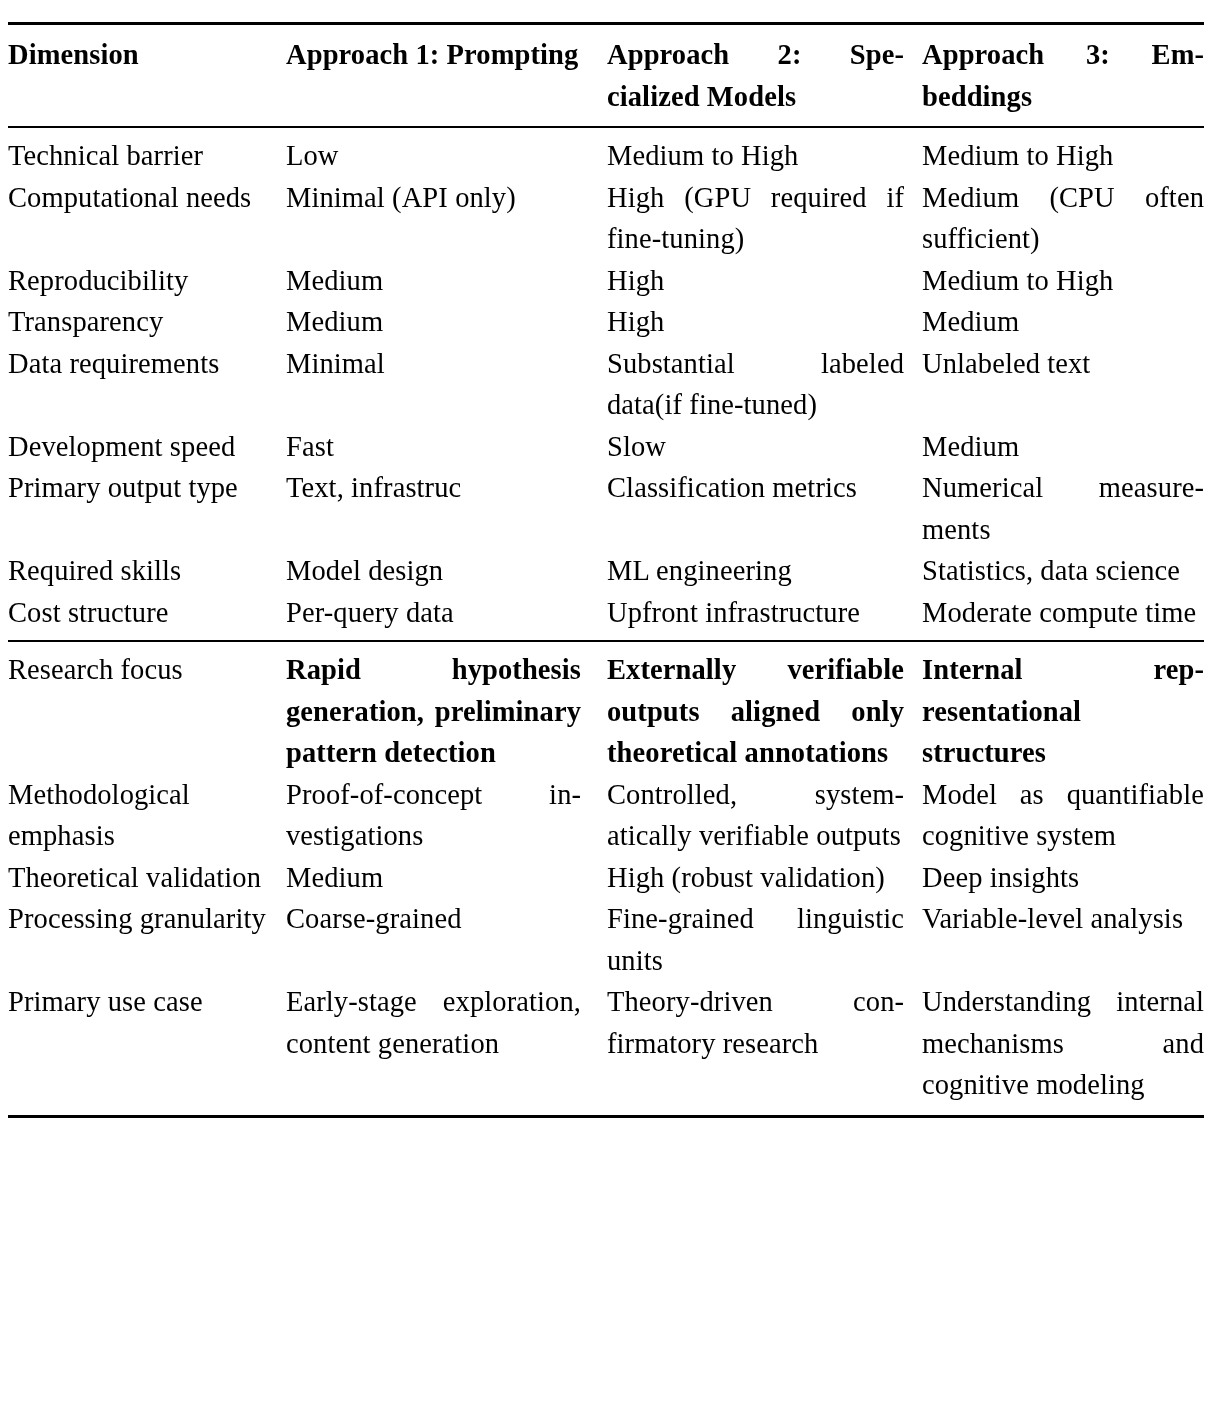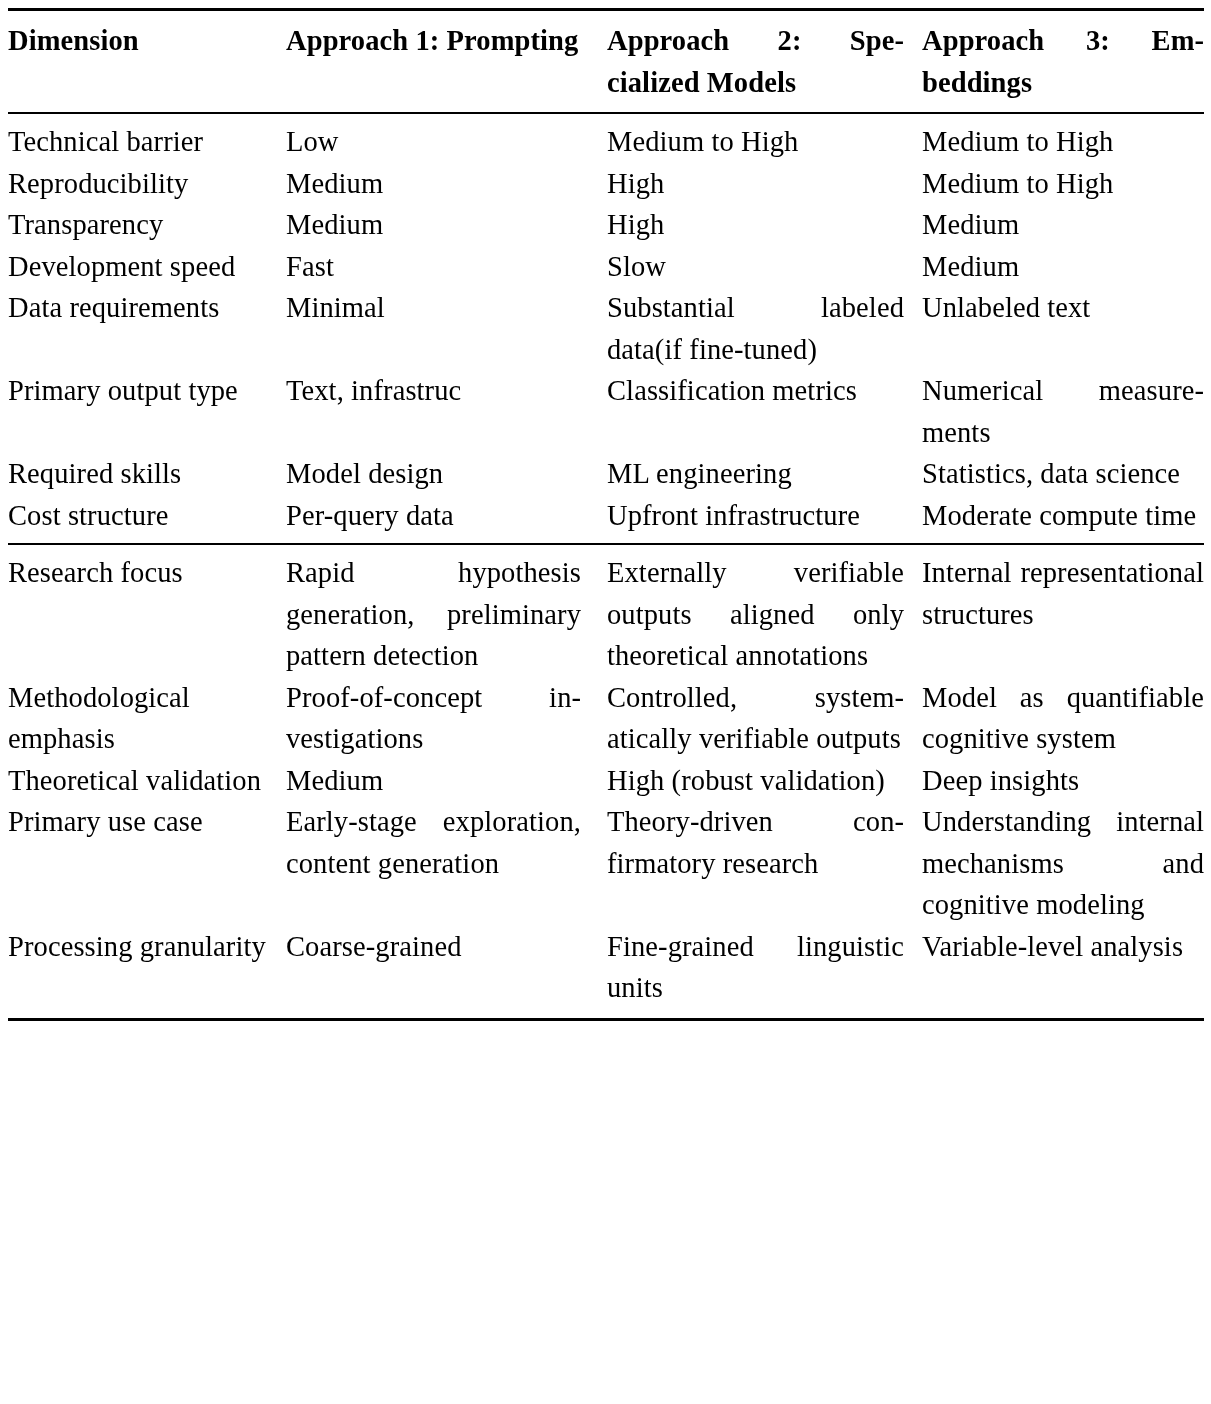--- a/index.html
+++ b/index.html
@@ -21,21 +21,21 @@
     width: 1211px;
     height: 1404px;
     box-sizing: border-box;
     padding: 0;
   }
 
   table.cmp {
     border-collapse: collapse;
     width: 1196px;
     margin-left: 8px;
-    margin-top: 8px;
+    margin-top: 22px;
     table-layout: fixed;
   }
 
   
   .rule-top td,
   .rule-mid td,
   .rule-bottom td {
     padding: 0;
     height: 0;
     line-height: 0;
@@ -76,21 +76,21 @@
   col.c3 { width: 315px; }
   col.c4 { width: 282px; }
 
   td.c1, th.c1 { padding-right: 16px; }
   td.c2, th.c2 { padding-right: 26px; }
   td.c3, th.c3 { padding-right: 18px; }
   td.c4, th.c4 { padding-right: 0px; }
 
   tr.body-row td { padding-top: 0px; padding-bottom: 0px; }
 
-  td.bold, th.bold { font-weight: normal; }
+  td.bold, th.bold { font-weight: bold; }
 </style>
 </head>
 <body>
 
 <div class="table-wrap">
   <table class="cmp">
     <colgroup>
       <col class="c1">
         <col class="c2">
         <col class="c3">
@@ -119,44 +119,50 @@
         <tr class="spacer-sm">
           <td colspan="4"></td>
         </tr>
         <tr class="body-row">
           <td class="c1">Technical barrier</td>
           <td class="c2">Low</td>
           <td class="c3">Medium to High</td>
           <td class="c4">Medium to High</td>
         </tr>
         <tr class="body-row">
+          <td class="c1">Computational needs</td>
+          <td class="c2">Minimal (API only)</td>
+          <td class="c3">High (GPU required if fine-tuning)</td>
+          <td class="c4">Medium (CPU often sufficient)</td>
+        </tr>
+        <tr class="body-row">
           <td class="c1">Reproducibility</td>
           <td class="c2">Medium</td>
           <td class="c3">High</td>
           <td class="c4">Medium to High</td>
         </tr>
         <tr class="body-row">
           <td class="c1">Transparency</td>
           <td class="c2">Medium</td>
           <td class="c3">High</td>
           <td class="c4">Medium</td>
         </tr>
         <tr class="body-row">
+          <td class="c1">Data require­ments</td>
+          <td class="c2">Minimal</td>
+          <td class="c3">Substantial labeled data(if fine-tuned)</td>
+          <td class="c4">Unlabeled text</td>
+        </tr>
+        <tr class="body-row">
           <td class="c1">Development speed</td>
           <td class="c2">Fast</td>
           <td class="c3">Slow</td>
           <td class="c4">Medium</td>
         </tr>
         <tr class="body-row">
-          <td class="c1">Data require­ments</td>
-          <td class="c2">Minimal</td>
-          <td class="c3">Substantial labeled data(if fine-tuned)</td>
-          <td class="c4">Unlabeled text</td>
-        </tr>
-        <tr class="body-row">
           <td class="c1">Primary output type</td>
           <td class="c2">Text, infrastruc</td>
           <td class="c3">Classification met­rics</td>
           <td class="c4">Numerical measure­ments</td>
         </tr>
         <tr class="body-row">
           <td class="c1">Required skills</td>
           <td class="c2">Model design</td>
           <td class="c3">ML engineering</td>
           <td class="c4">Statistics, data sci­ence</td>
@@ -188,31 +194,31 @@
           <td class="c3">Controlled, system­atically verifiable outputs</td>
           <td class="c4">Model as quantifi­able cognitive system</td>
         </tr>
         <tr class="body-row">
           <td class="c1">Theoretical vali­dation</td>
           <td class="c2">Medium</td>
           <td class="c3">High (robust valida­tion)</td>
           <td class="c4">Deep insights</td>
         </tr>
         <tr class="body-row">
+          <td class="c1">Processing granu­larity</td>
+          <td class="c2">Coarse-grained</td>
+          <td class="c3">Fine-grained linguis­tic units</td>
+          <td class="c4">Variable-level analy­sis</td>
+        </tr>
+        <tr class="body-row">
           <td class="c1">Primary use case</td>
           <td class="c2">Early-stage ex­ploration, content generation</td>
           <td class="c3">Theory-driven con­firmatory research</td>
           <td class="c4">Understanding inter­nal mechanisms and cognitive modeling</td>
         </tr>
-        <tr class="body-row">
-          <td class="c1">Processing granu­larity</td>
-          <td class="c2">Coarse-grained</td>
-          <td class="c3">Fine-grained linguis­tic units</td>
-          <td class="c4">Variable-level analy­sis</td>
-        </tr>
         <tr class="spacer-bot">
           <td colspan="4"></td>
         </tr>
         <tr class="rule-bottom">
           <td colspan="4"></td>
         </tr>
       </tbody>
   </table>
 </div>
 

